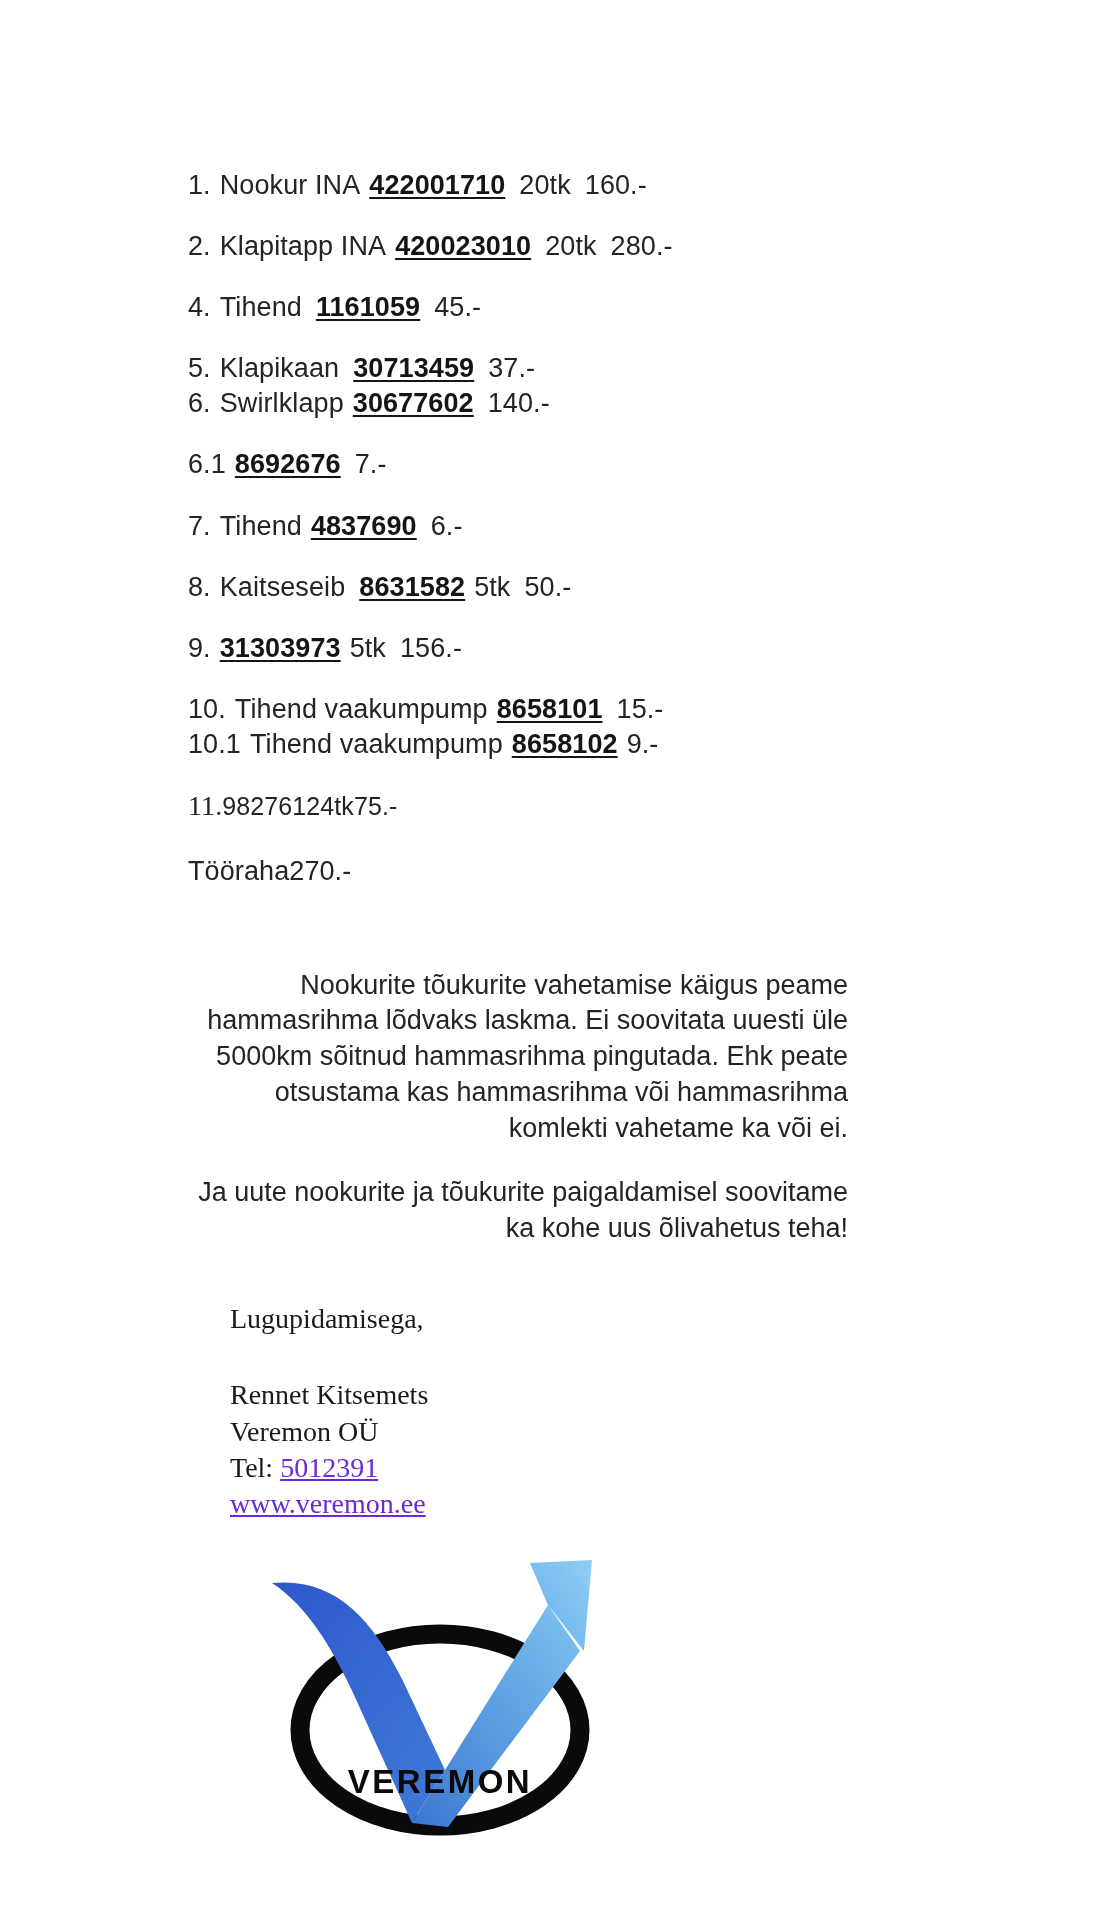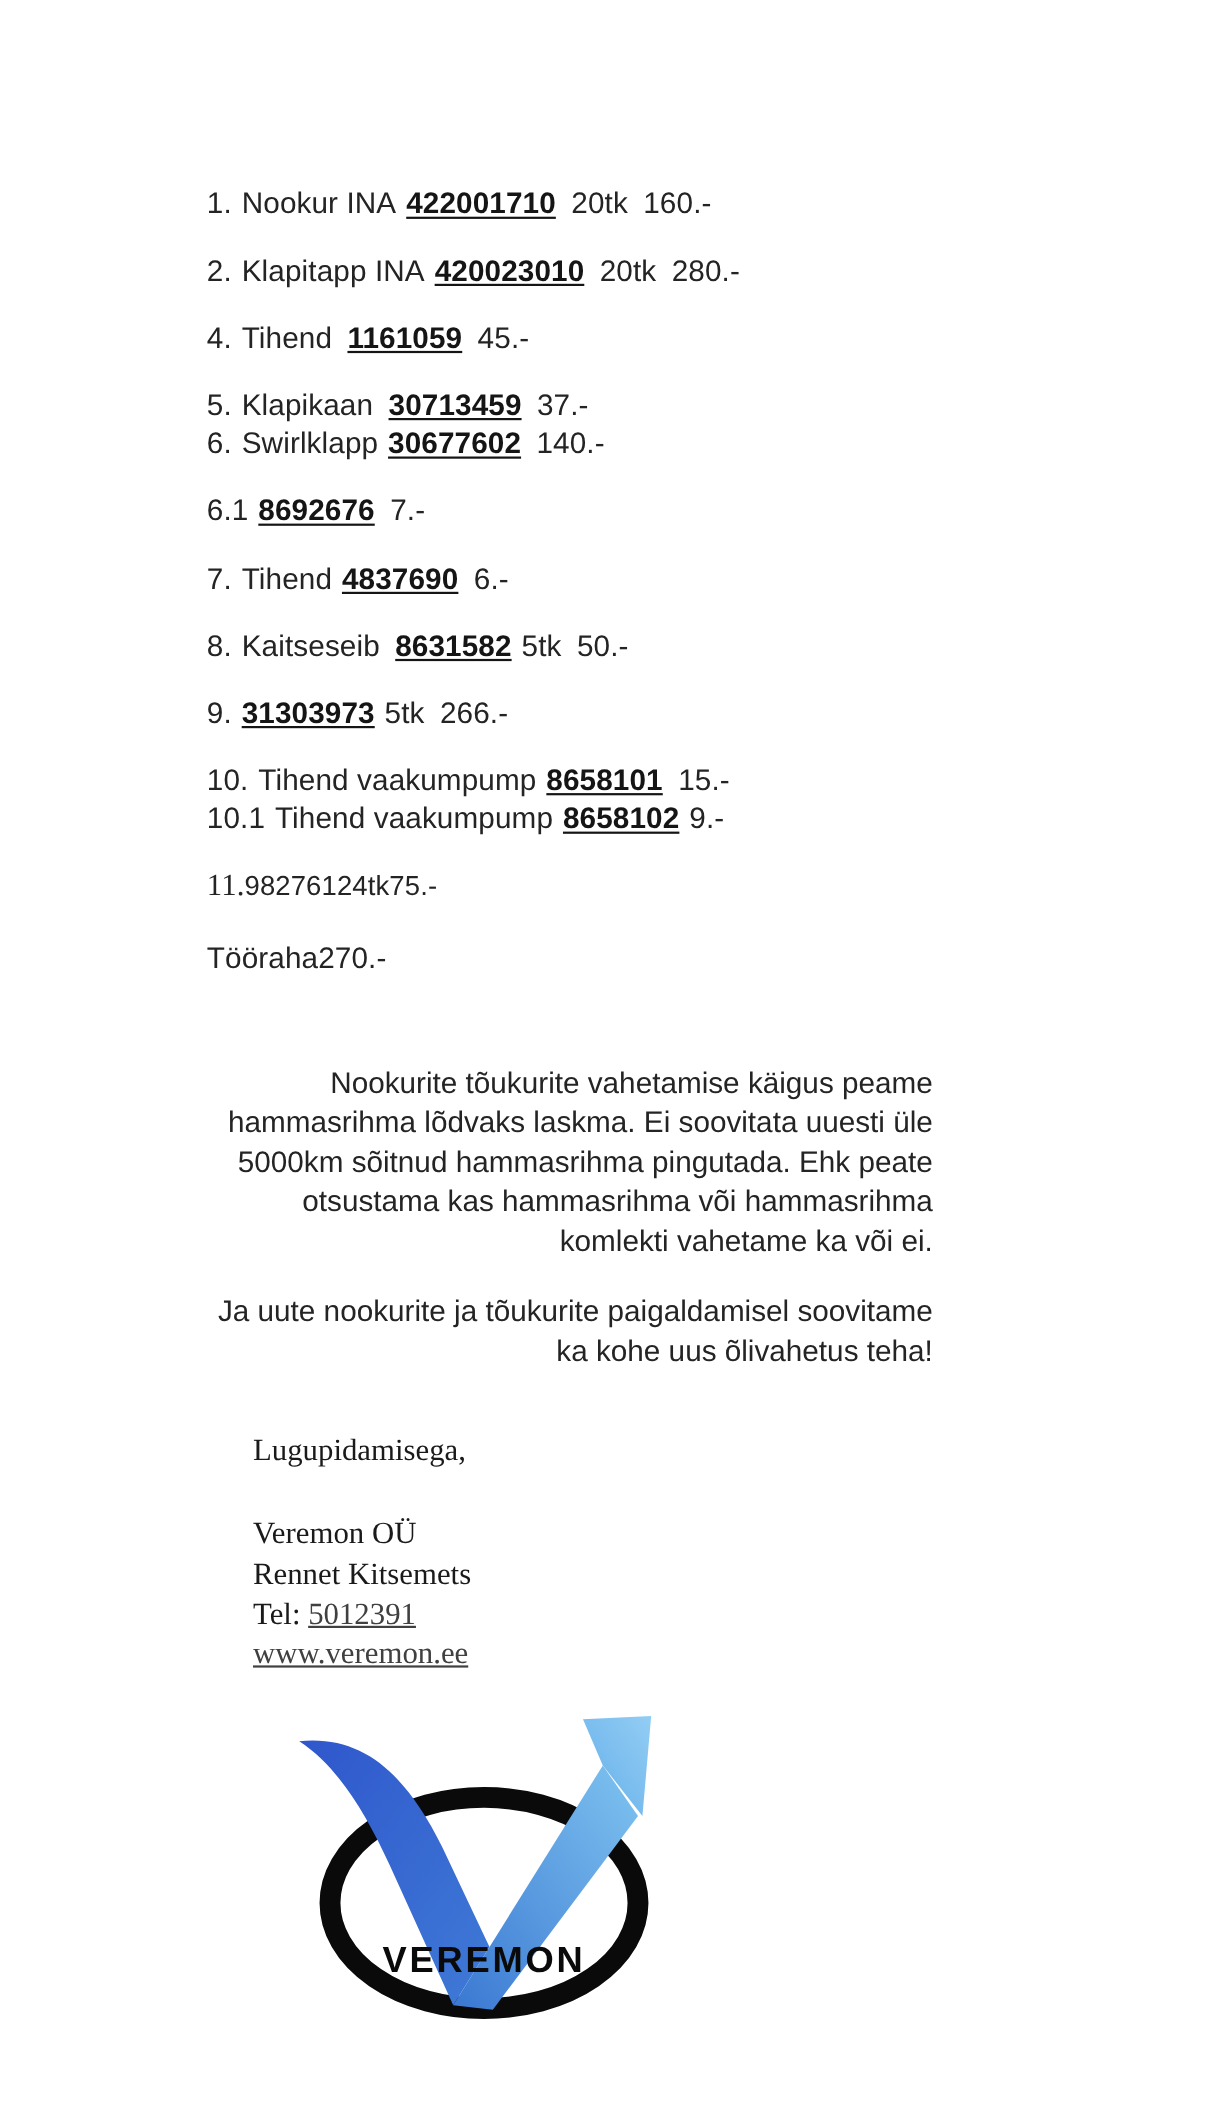--- a/index.html
+++ b/index.html
@@ -102,21 +102,21 @@
     font-size: 28px;
     color: #1a1a1a;
     line-height: 1.30;
     margin-left: 42px;
   }
   .sig-greeting {
     margin-bottom: 40px;
   }
   .sig-line { display: block; }
   .link {
-    color: #404040;
+    color: #6d28d9;
     text-decoration: underline;
     text-underline-offset: 2px;
   }
 
   
   .logo-wrap {
     position: absolute;
     left: 262px;
     top: 1555px;
     width: 360px;
@@ -158,21 +158,21 @@
 
       <div class="part-line">
         <span class="idx">7.</span><span class="sp"></span><span class="name">Tihend</span><span class="sp"></span><span class="code">4837690</span><span class="sp-wide"></span><span class="price">6.-</span>
       </div>
 
       <div class="part-line">
         <span class="idx">8.</span><span class="sp"></span><span class="name">Kaitseseib</span><span class="sp-wide"></span><span class="code">8631582</span><span class="sp"></span><span class="qty">5tk</span><span class="sp-wide"></span><span class="price">50.-</span>
       </div>
 
       <div class="part-line">
-        <span class="idx">9.</span><span class="sp"></span><span class="code">31303973</span><span class="sp"></span><span class="qty">5tk</span><span class="sp-wide"></span><span class="price">266.-</span>
+        <span class="idx">9.</span><span class="sp"></span><span class="code">31303973</span><span class="sp"></span><span class="qty">5tk</span><span class="sp-wide"></span><span class="price">156.-</span>
       </div>
 
       <div class="part-line tight">
         <span class="idx">10.</span><span class="sp"></span><span class="name">Tihend vaakumpump</span><span class="sp"></span><span class="code">8658101</span><span class="sp-wide"></span><span class="price">15.-</span>
       </div>
 
       <div class="part-line tight-follow">
         <span class="idx">10.1</span><span class="sp"></span><span class="name">Tihend vaakumpump</span><span class="sp"></span><span class="code">8658102</span><span class="sp"></span><span class="price">9.-</span>
       </div>
 
@@ -186,22 +186,22 @@
 
     </div>
 
     <div class="body-block">
       <p class="para">Nookurite tõukurite vahetamise käigus peame hammasrihma lõdvaks laskma. Ei soovitata uuesti üle 5000km sõitnud hammasrihma pingutada. Ehk peate otsustama kas hammasrihma või hammasrihma komlekti vahetame ka või ei.</p>
       <p class="para">Ja uute nookurite ja tõukurite paigaldamisel soovitame ka kohe uus õlivahetus teha!</p>
     </div>
 
     <div class="signature">
       <div class="sig-greeting">Lugupidamisega,</div>
+      <span class="sig-line">Rennet Kitsemets</span>
       <span class="sig-line">Veremon OÜ</span>
-      <span class="sig-line">Rennet Kitsemets</span>
       <span class="sig-line"><span>Tel:</span>
         <a class="link" href="#">5012391</a></span>
       <span class="sig-line"><a class="link" href="#">www.veremon.ee</a></span>
     </div>
 
   </div>
 
   <div class="logo-wrap">
     <svg viewBox="0 0 360 285" width="360" height="285" xmlns="http://www.w3.org/2000/svg">
       <defs>

